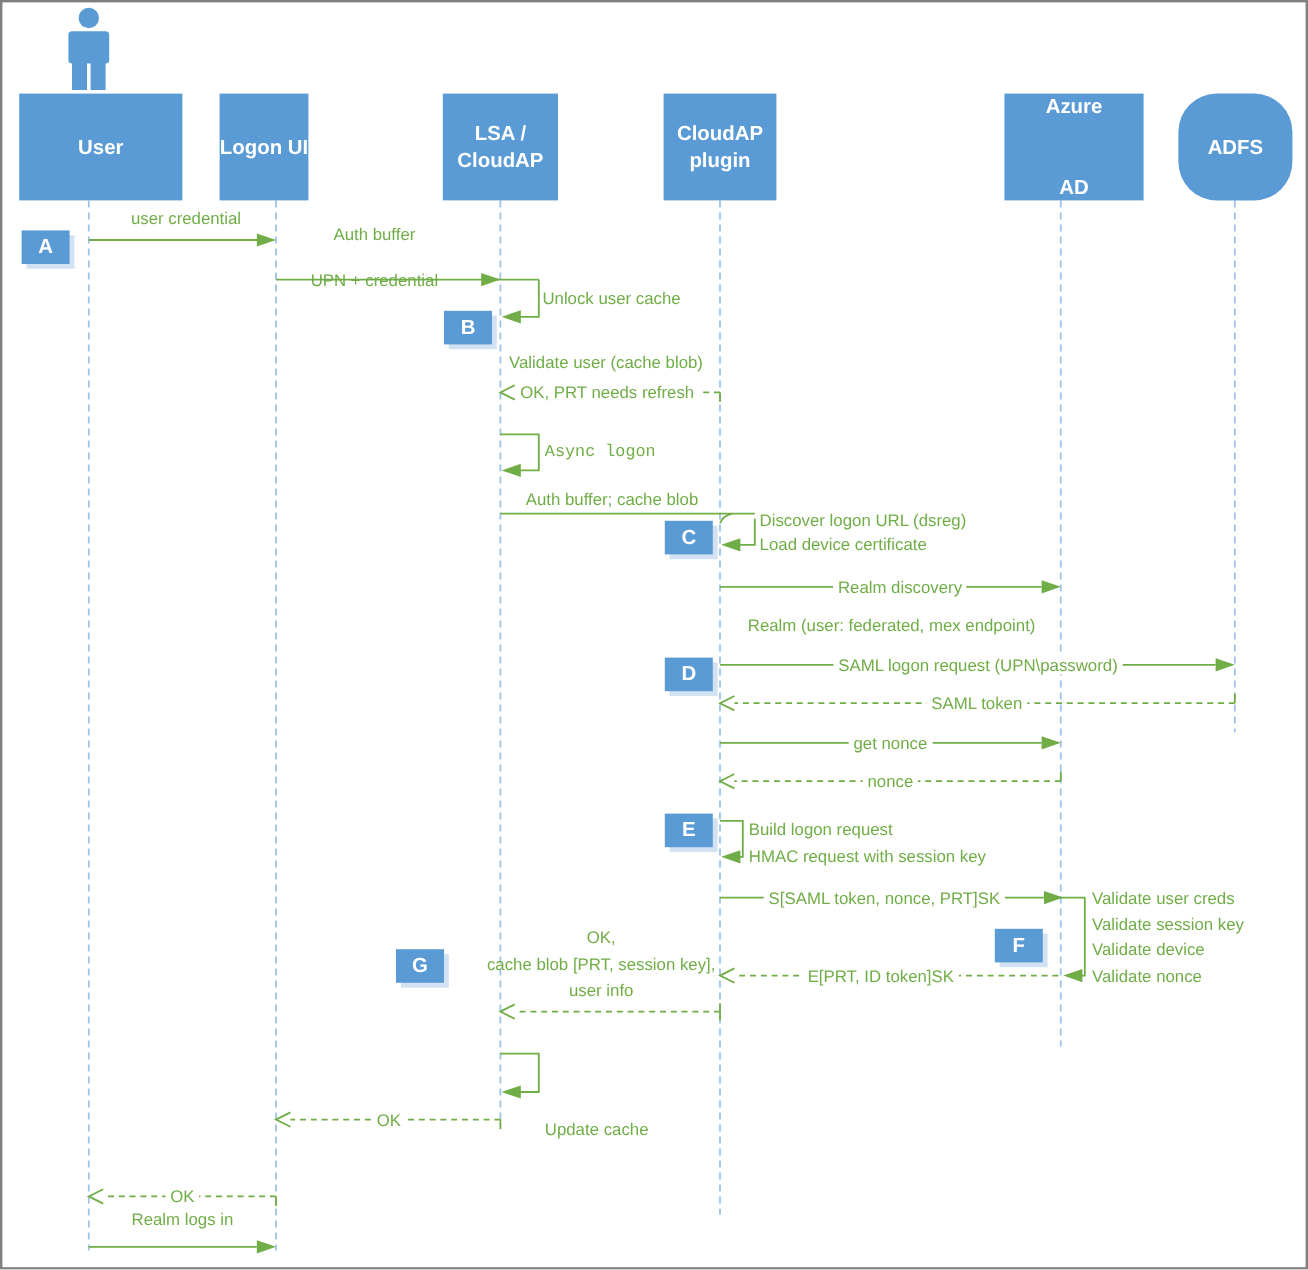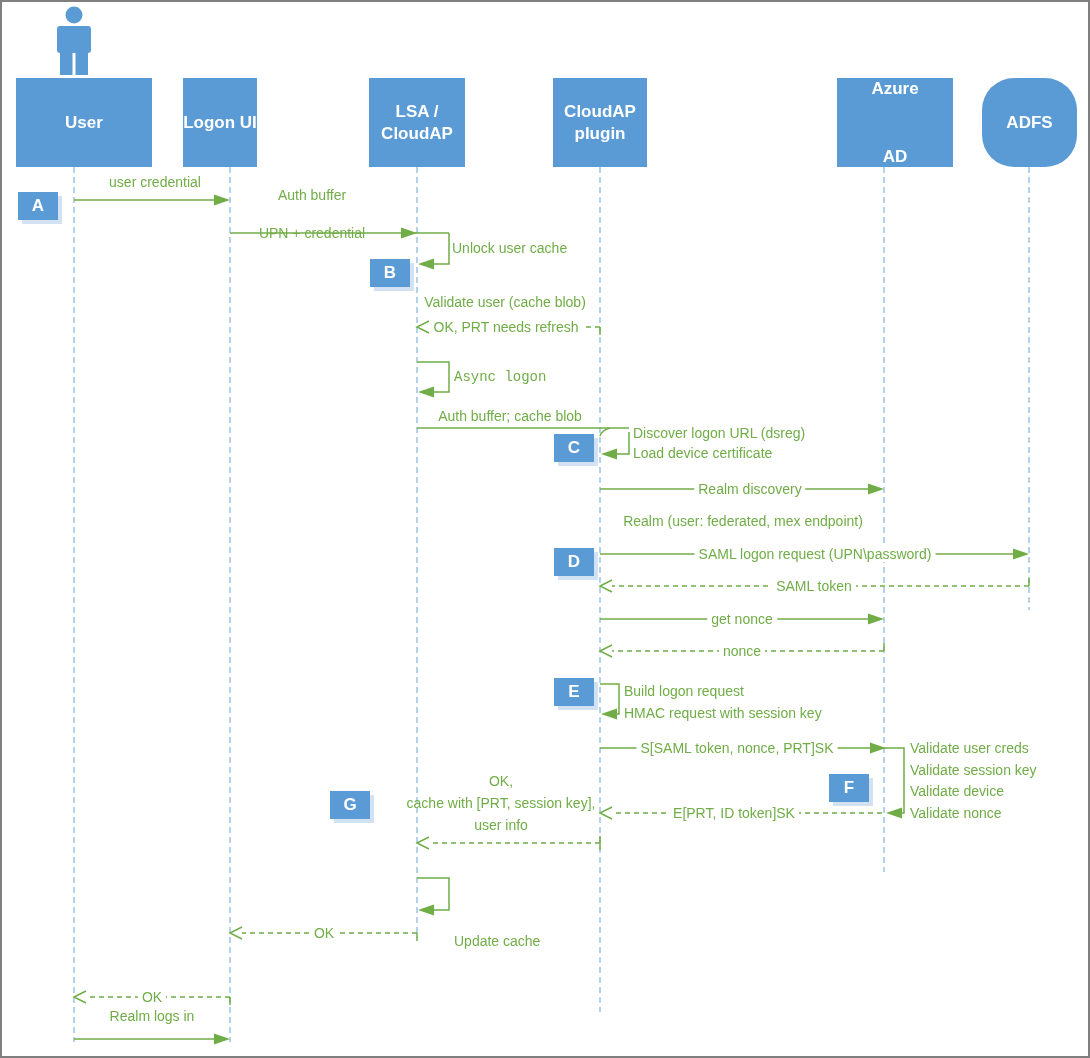--- a/index.html
+++ b/index.html
@@ -206,20 +206,20 @@
   <div class="lbl bg" style="left:740px;top:649px;">nonce</div>
   <div class="lbl left" style="left:622px;top:689px;">Build logon request</div>
   <div class="lbl left" style="left:622px;top:711px;">HMAC request with session key</div>
   <div class="lbl bg" style="left:735px;top:746px;">S[SAML token, nonce, PRT]SK</div>
   <div class="lbl left" style="left:908px;top:746px;">Validate user creds</div>
   <div class="lbl left" style="left:908px;top:768px;">Validate session key</div>
   <div class="lbl left" style="left:908px;top:789px;">Validate device</div>
   <div class="lbl left" style="left:908px;top:811px;">Validate nonce</div>
   <div class="lbl bg" style="left:732px;top:811px;">E[PRT, ID token]SK</div>
   <div class="lbl" style="left:499px;top:779px;">OK,</div>
-  <div class="lbl" style="left:499px;top:801px;">cache with [PRT, session key],</div>
+  <div class="lbl" style="left:499px;top:801px;">cache blob [PRT, session key],</div>
   <div class="lbl" style="left:499px;top:823px;">user info</div>
   <div class="lbl left" style="left:452px;top:891px;margin-top:48px;">Update cache</div>
   <div class="lbl bg" style="left:322px;top:931px;">OK</div>
   <div class="lbl bg" style="left:150px;top:995px;">OK</div>
   <div class="lbl" style="left:150px;top:1014px;">Realm logs in</div>
 
 </div>
 
 </body></html>

